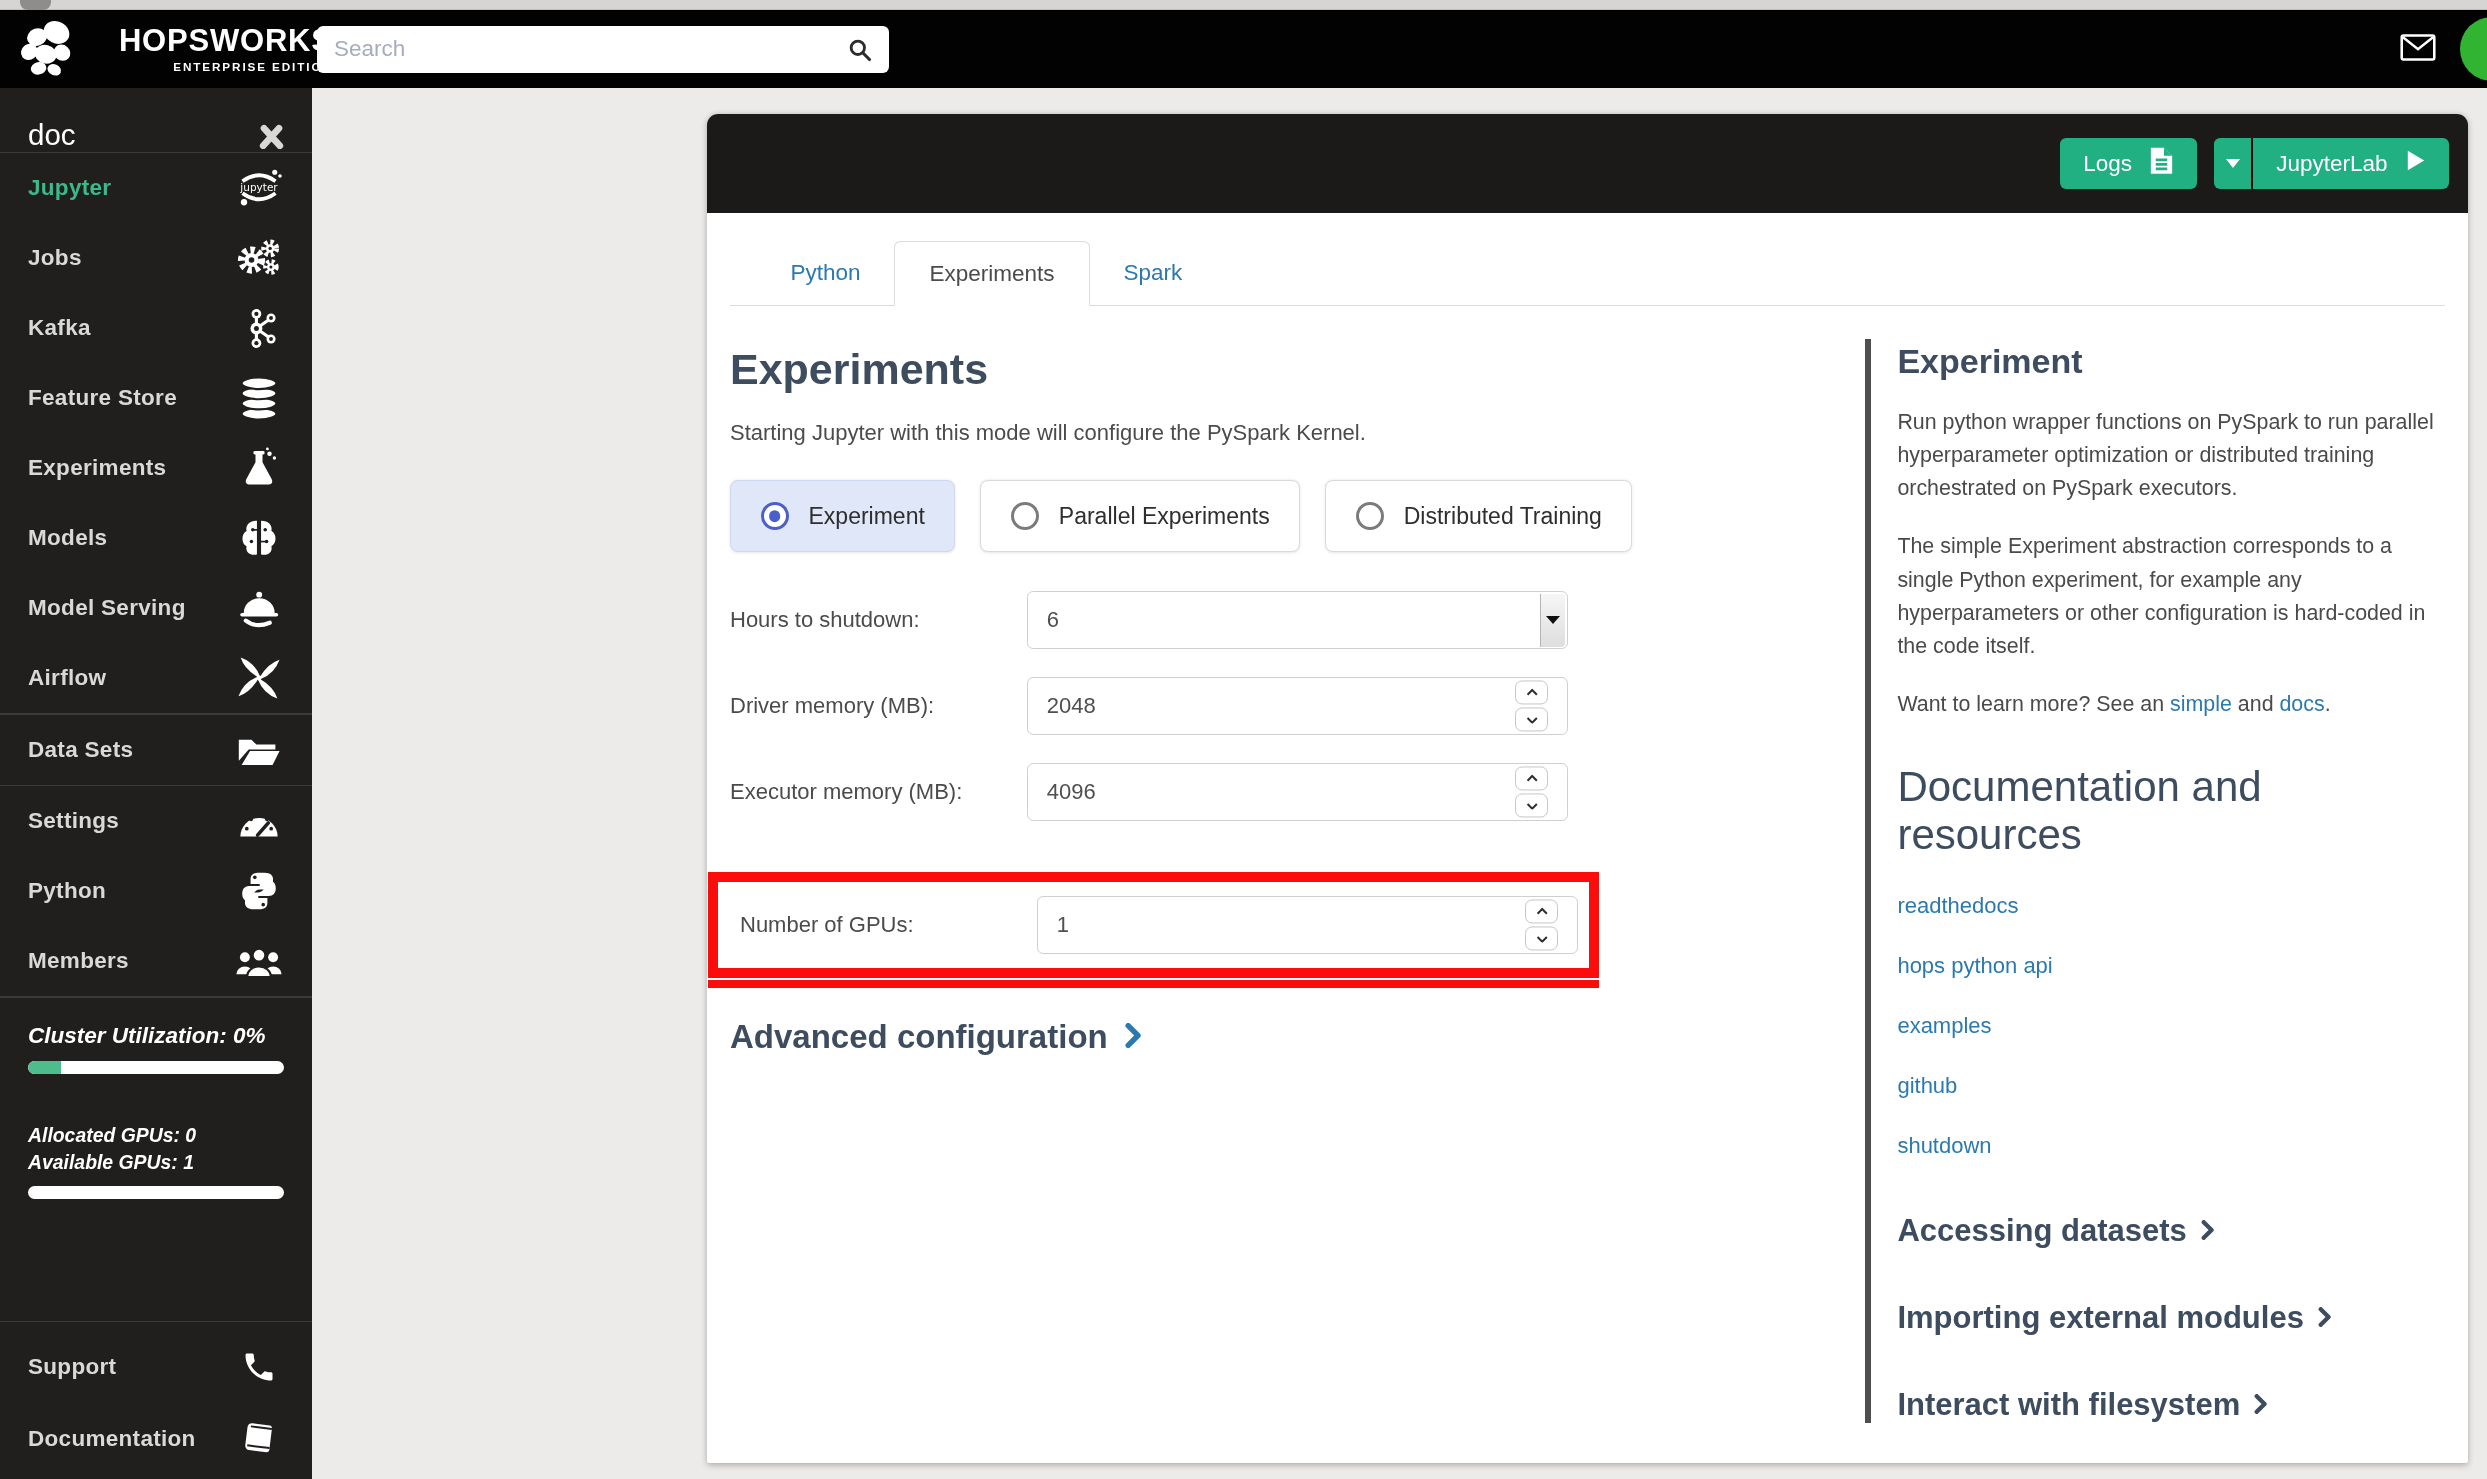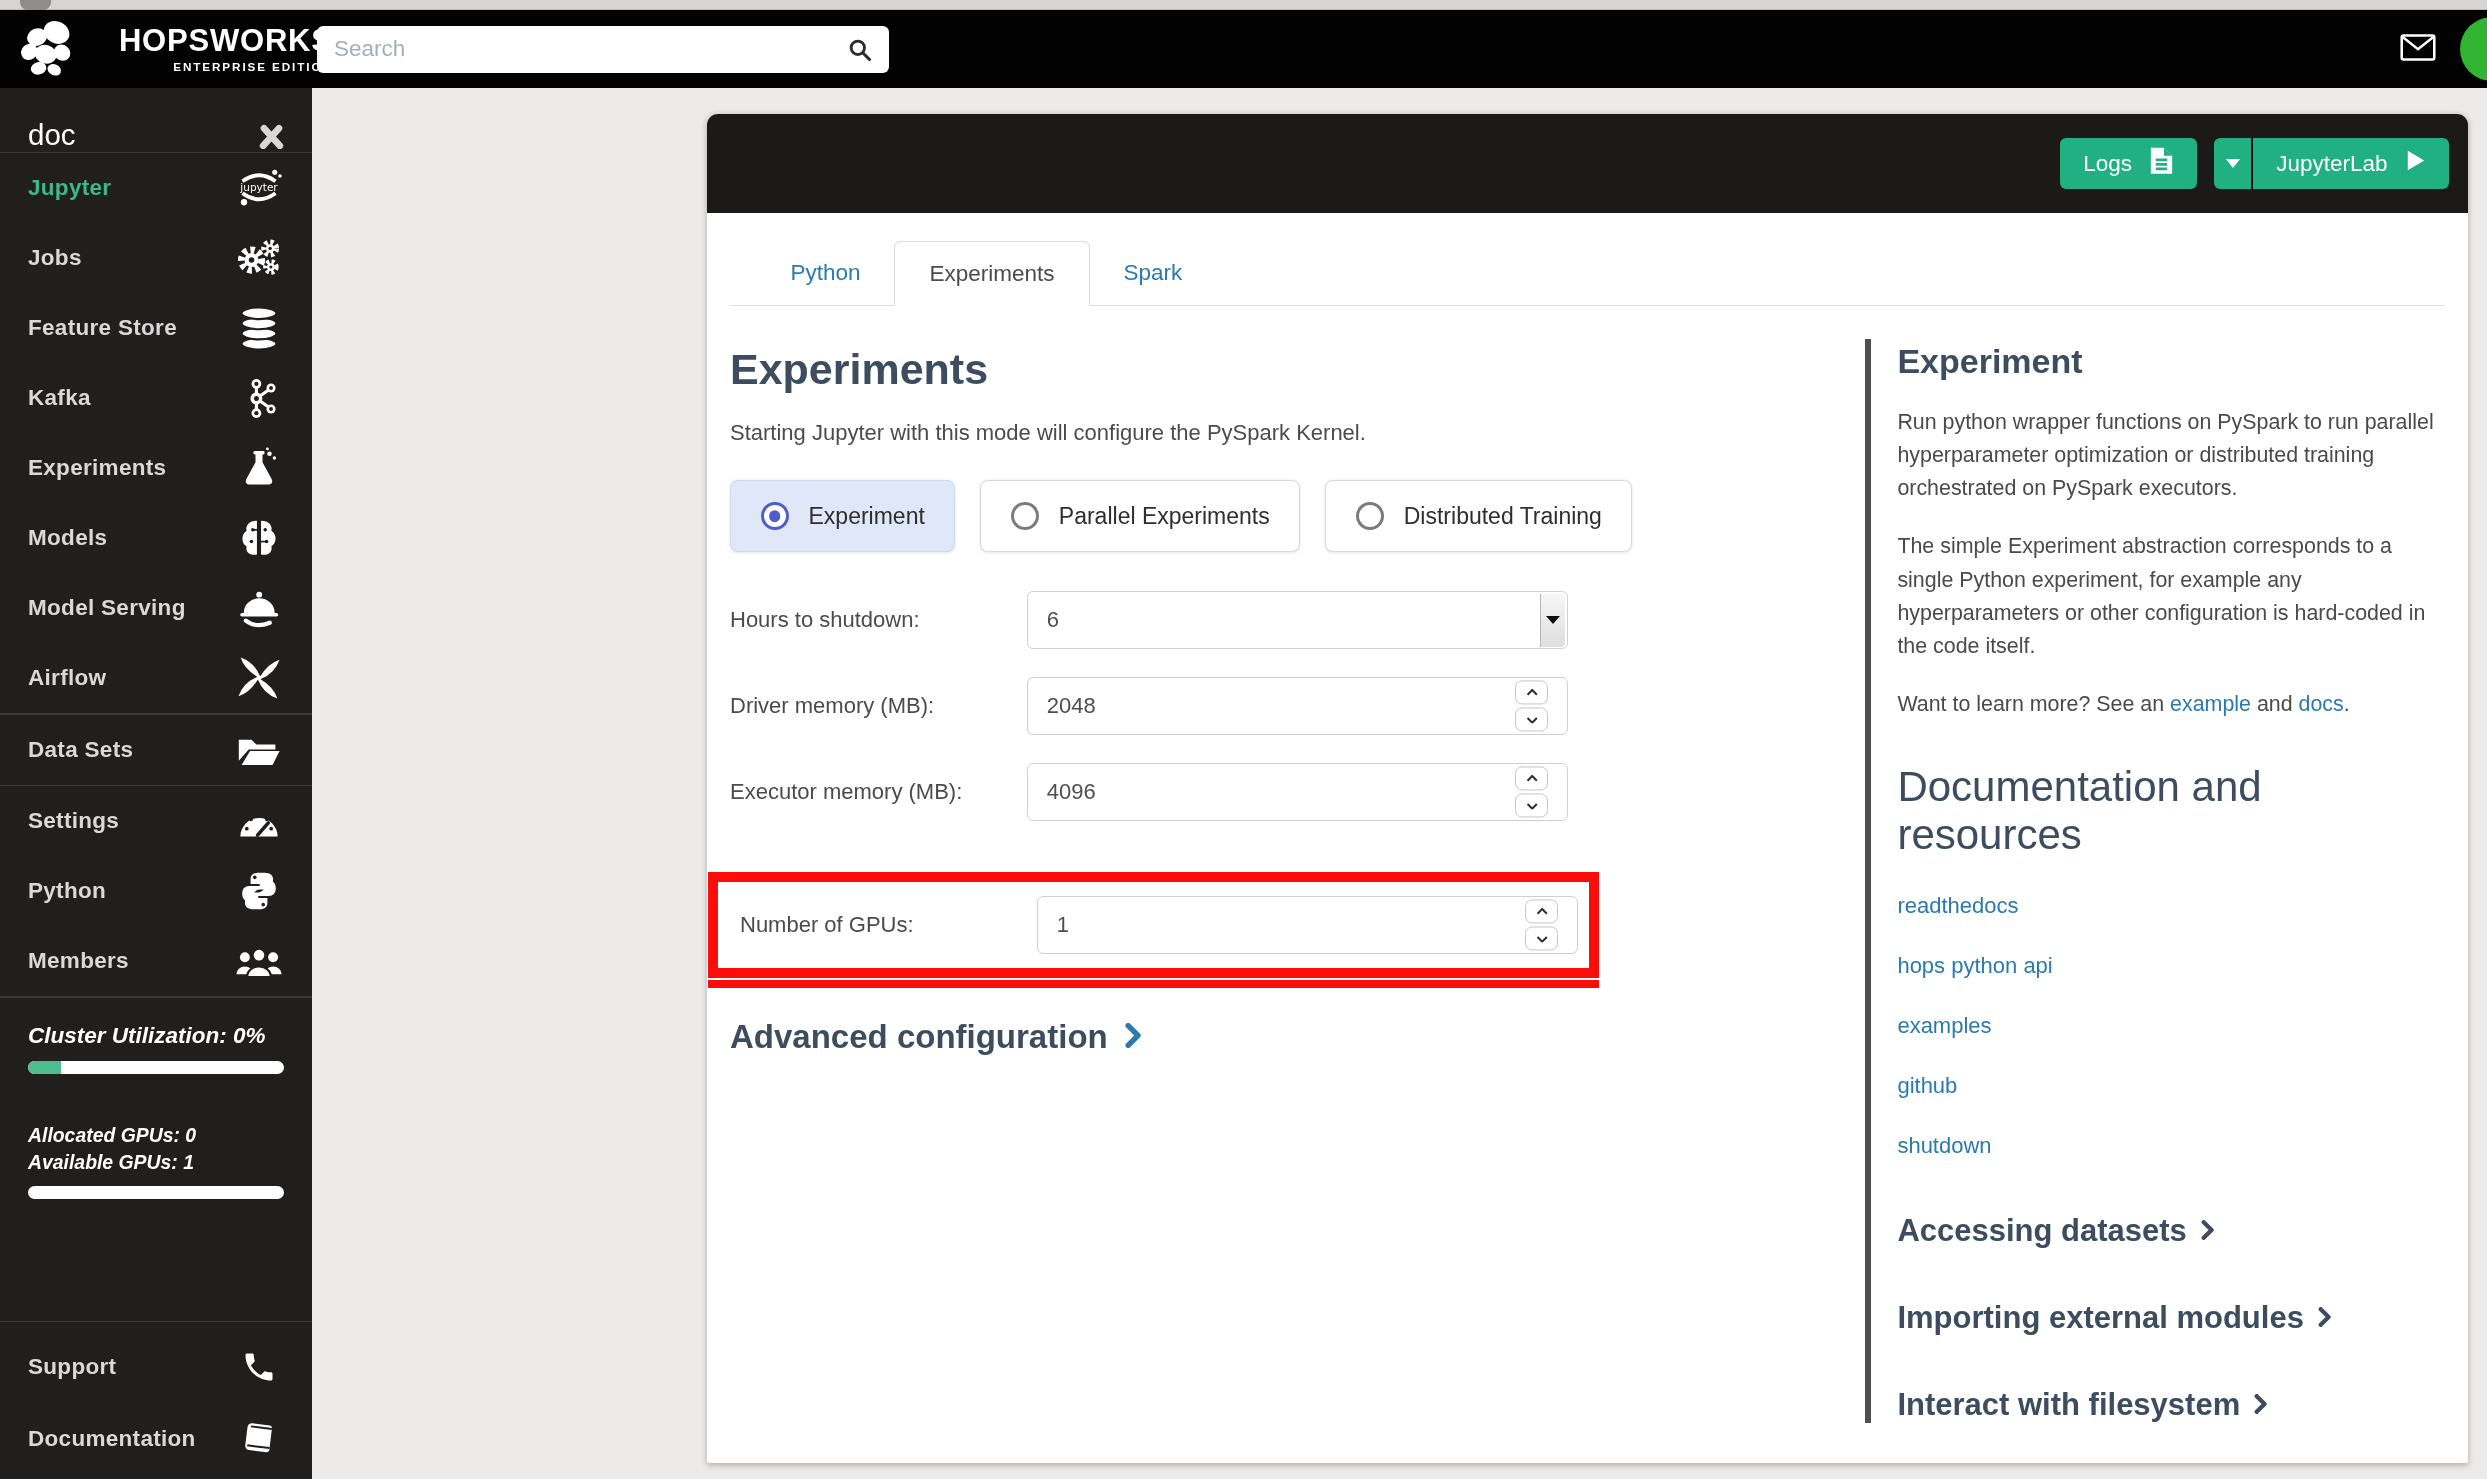--- a/index.html
+++ b/index.html
@@ -192,52 +192,52 @@
           <circle cx="44" cy="12" r="8" fill="none" stroke="#fff" stroke-width="7" stroke-dasharray="4 3.4"></circle>
           <circle cx="44" cy="12" r="5.5" fill="#fff"></circle>
             <circle cx="44" cy="12" r="2.2" fill="#211f1e"></circle>
           <circle cx="45" cy="36" r="7" fill="none" stroke="#fff" stroke-width="6" stroke-dasharray="3.6 3"></circle>
           <circle cx="45" cy="36" r="5" fill="#fff"></circle>
             <circle cx="45" cy="36" r="2" fill="#211f1e"></circle>
         </svg>
       </span>
     </div>
     <div class="nav-item">
+      <span class="nav-label">Kafka</span>
+      <span class="icon-box">
+        <svg width="39" height="45" viewBox="0 0 56 62">
+          <g stroke="#fff" stroke-width="4.5">
+            <path d="M25 31 L25 10 M25 31 L25 52 M25 31 L45 17 M25 31 L45 45"></path>
+          </g>
+          <g fill="#fff">
+            <circle cx="25" cy="10" r="7"></circle>
+              <circle cx="25" cy="52" r="7"></circle>
+            <circle cx="25" cy="31" r="8.5"></circle>
+            <circle cx="46" cy="16" r="6.5"></circle>
+              <circle cx="46" cy="46" r="6.5"></circle>
+          </g>
+          <g fill="#211f1e">
+            <circle cx="25" cy="10" r="3"></circle>
+              <circle cx="25" cy="52" r="3"></circle>
+            <circle cx="25" cy="31" r="3.6"></circle>
+              <circle cx="46" cy="16" r="2.8"></circle>
+              <circle cx="46" cy="46" r="2.8"></circle>
+          </g>
+        </svg>
+      </span>
+    </div>
+    <div class="nav-item">
       <span class="nav-label">Feature Store</span>
       <span class="icon-box">
         <svg width="44" height="45" viewBox="0 0 60 62">
           <g fill="#fff" stroke="#211f1e" stroke-width="3">
             <ellipse cx="30" cy="52" rx="24" ry="8"></ellipse>
             <ellipse cx="30" cy="38" rx="24" ry="8"></ellipse>
             <ellipse cx="30" cy="24" rx="24" ry="8"></ellipse>
             <ellipse cx="30" cy="10" rx="24" ry="8"></ellipse>
-          </g>
-        </svg>
-      </span>
-    </div>
-    <div class="nav-item">
-      <span class="nav-label">Kafka</span>
-      <span class="icon-box">
-        <svg width="39" height="45" viewBox="0 0 56 62">
-          <g stroke="#fff" stroke-width="4.5">
-            <path d="M25 31 L25 10 M25 31 L25 52 M25 31 L45 17 M25 31 L45 45"></path>
-          </g>
-          <g fill="#fff">
-            <circle cx="25" cy="10" r="7"></circle>
-              <circle cx="25" cy="52" r="7"></circle>
-            <circle cx="25" cy="31" r="8.5"></circle>
-            <circle cx="46" cy="16" r="6.5"></circle>
-              <circle cx="46" cy="46" r="6.5"></circle>
-          </g>
-          <g fill="#211f1e">
-            <circle cx="25" cy="10" r="3"></circle>
-              <circle cx="25" cy="52" r="3"></circle>
-            <circle cx="25" cy="31" r="3.6"></circle>
-              <circle cx="46" cy="16" r="2.8"></circle>
-              <circle cx="46" cy="46" r="2.8"></circle>
           </g>
         </svg>
       </span>
     </div>
     <div class="nav-item">
       <span class="nav-label">Experiments</span>
       <span class="icon-box">
         <svg width="42" height="45" viewBox="0 0 60 62">
           <path d="M25 10 h10 v12 l13 24 q3 7 -4 8 h-28 q-7 -1 -4 -8 l13 -24 z" fill="#fff"></path>
           <rect x="22" y="6" width="16" height="5" rx="2" fill="#fff"></rect>
@@ -531,21 +531,21 @@
           </span>
         </div>
       </div>
     </section>
 
     <aside class="right-col">
       <h2 class="doc-title">Experiment</h2>
       <p class="doc-para">Run python wrapper functions on PySpark to run parallel hyperparameter optimization or distributed training orchestrated on PySpark executors.</p>
       <p class="doc-para">The simple Experiment abstraction corresponds to a single Python experiment, for example any hyperparameters or other configuration is hard-coded in the code itself.</p>
       <p class="doc-para">
-        <span>Want to learn more? See an </span><a class="inline-link">example</a><span> and </span><a class="inline-link">docs</a><span>.</span>
+        <span>Want to learn more? See an </span><a class="inline-link">simple</a><span> and </span><a class="inline-link">docs</a><span>.</span>
       </p>
 
       <h2 class="res-title">Documentation and resources</h2>
       <a class="res-link">readthedocs</a>
       <a class="res-link">hops python api</a>
       <a class="res-link">examples</a>
       <a class="res-link">github</a>
       <a class="res-link">shutdown</a>
 
       <div class="section-head">

